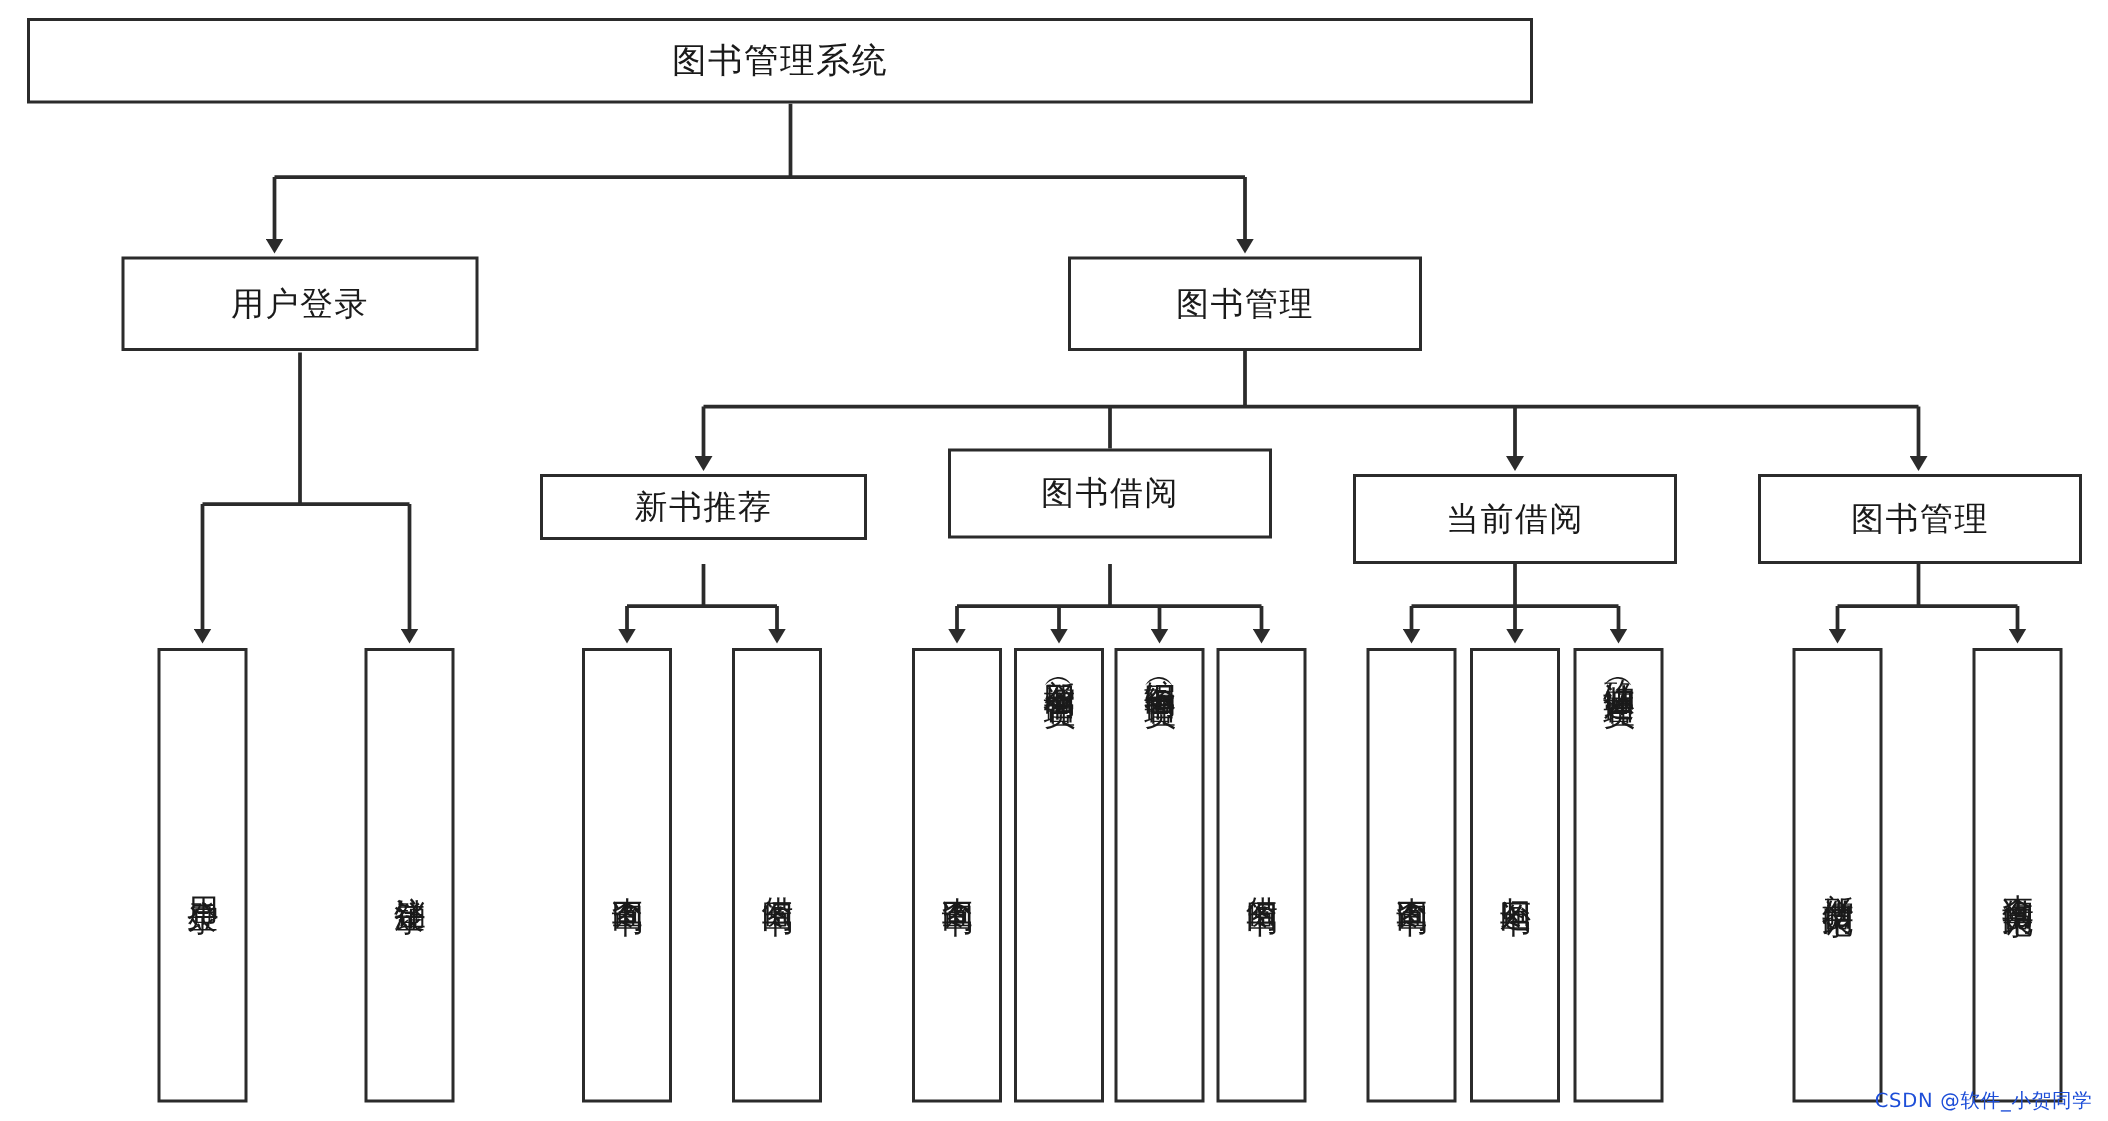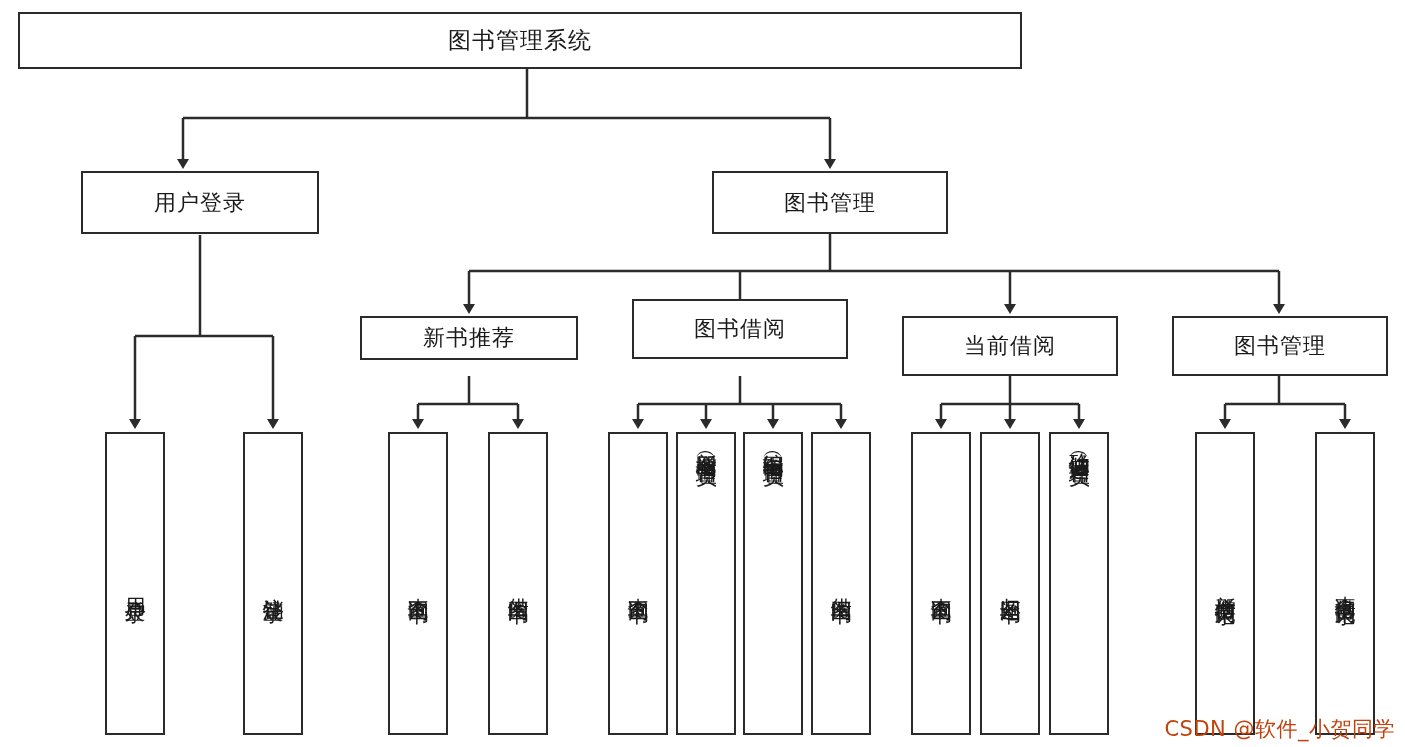--- a/index.html
+++ b/index.html
@@ -65,22 +65,22 @@
   .leaf-box.tall-text {
     align-items: flex-start;
   }
   .leaf-box.mid-text {
     align-items: center;
   }
   #watermark {
     position: absolute;
     right: 10px;
     bottom: 4px;
-    font-size: 21px;
-    color: #c2410c;
+    font-size: 13px;
+    color: #1d4ed8;
     letter-spacing: 0.5px;
     user-select: none;
     white-space: nowrap;
   }
 </style>
 </head>
 <body>
 
 <div id="diagram-root">
 

